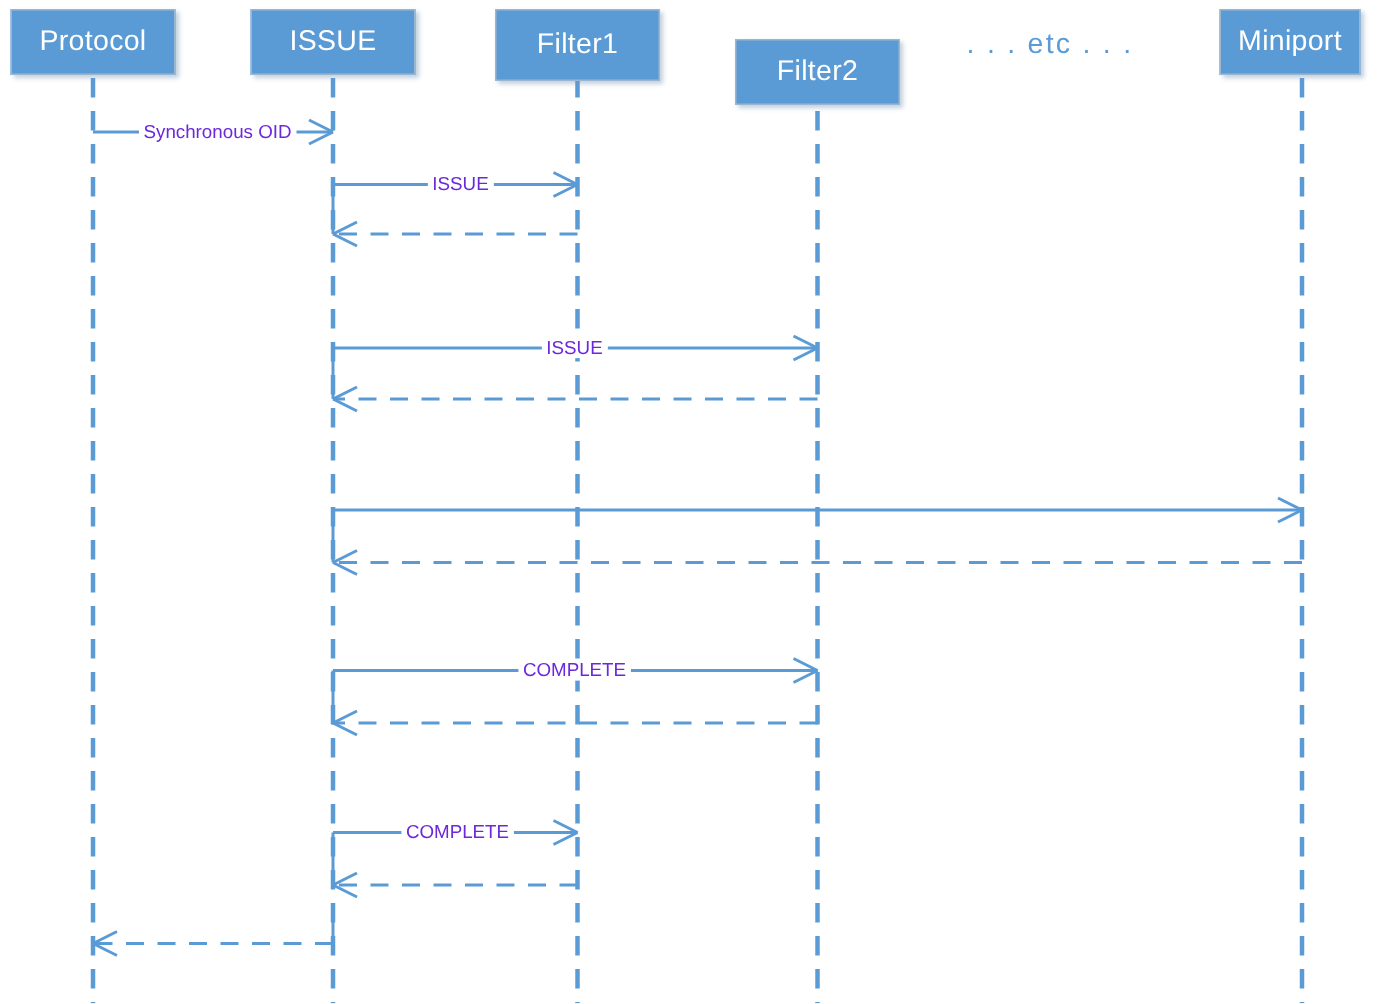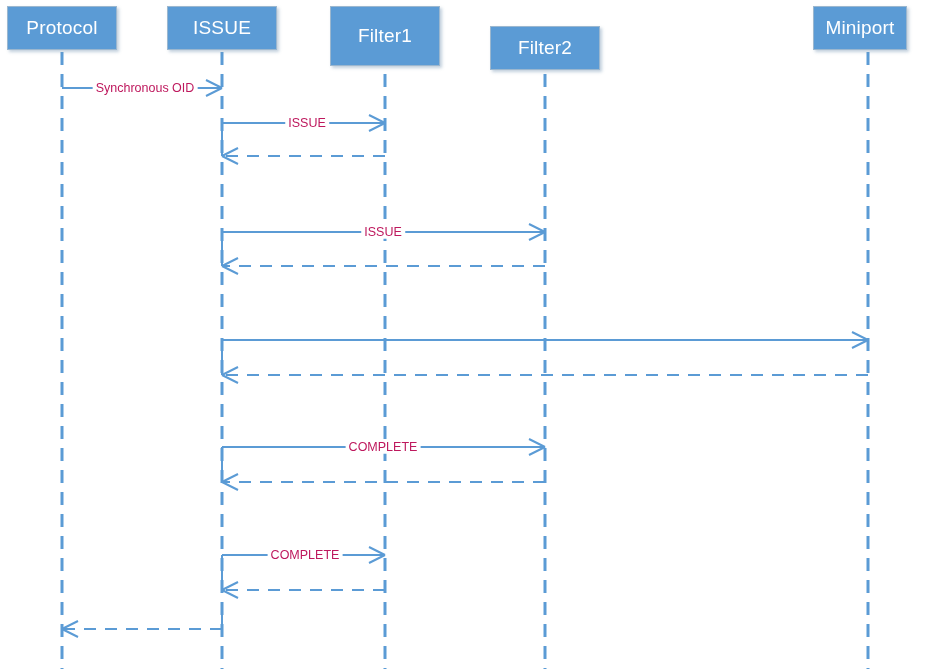--- a/index.html
+++ b/index.html
@@ -48,21 +48,21 @@
     font-size: 19px;
     font-weight: normal;
     letter-spacing: 1.5px;
     white-space: nowrap;
     display: flex;
     align-items: center;
     justify-content: center;
   }
   .msg-label {
     position: absolute;
-    color: #be185d;
+    color: #6d28d9;
     font-family: "Liberation Sans", sans-serif;
     font-size: 12.5px;
     background: #ffffff;
     padding: 0 3px;
     white-space: nowrap;
     transform: translate(-50%, -50%);
     line-height: 1;
     user-select: none;
   }
   .msg-label.sync-oid {
@@ -176,32 +176,33 @@
       </g>
   </svg>
 
   <div id="boxes-layer">
       <div class="participant-box" style="left: 7px; top: 6px; width: 110px; height: 44px;">
         <span>Protocol</span>
       </div>
       <div class="participant-box" style="left: 167px; top: 6px; width: 110px; height: 44px;">
         <span>ISSUE</span>
       </div>
-      <div class="participant-box" style="left: 330px; top: 6px; width: 110px; height: 60px;">
+      <div class="participant-box" style="left: 330px; top: 6px; width: 110px; height: 48px;">
         <span>Filter1</span>
       </div>
       <div class="participant-box" style="left: 490px; top: 6px; width: 110px; height: 44px; margin-top: 20px;">
         <span>Filter2</span>
       </div>
       <div class="participant-box" style="left: 813px; top: 6px; width: 94px; height: 44px;">
         <span>Miniport</span>
       </div>
     </div>
   <div id="labels-layer">
       <div class="msg-label sync-oid" style="left: 145px; top: 88px;">Synchronous OID</div>
       <div class="msg-label" style="left: 307px; top: 123px;">ISSUE</div>
       <div class="msg-label" style="left: 383px; top: 232px;">ISSUE</div>
       <div class="msg-label" style="left: 383px; top: 447px;">COMPLETE</div>
       <div class="msg-label" style="left: 305px; top: 555px;">COMPLETE</div>
     </div>
 
+  <div class="etc-label" style="left: 634px; top: 14px; width: 132px; height: 32px;">. . . etc . . .</div>
 
 </div>
 
 </body></html>

